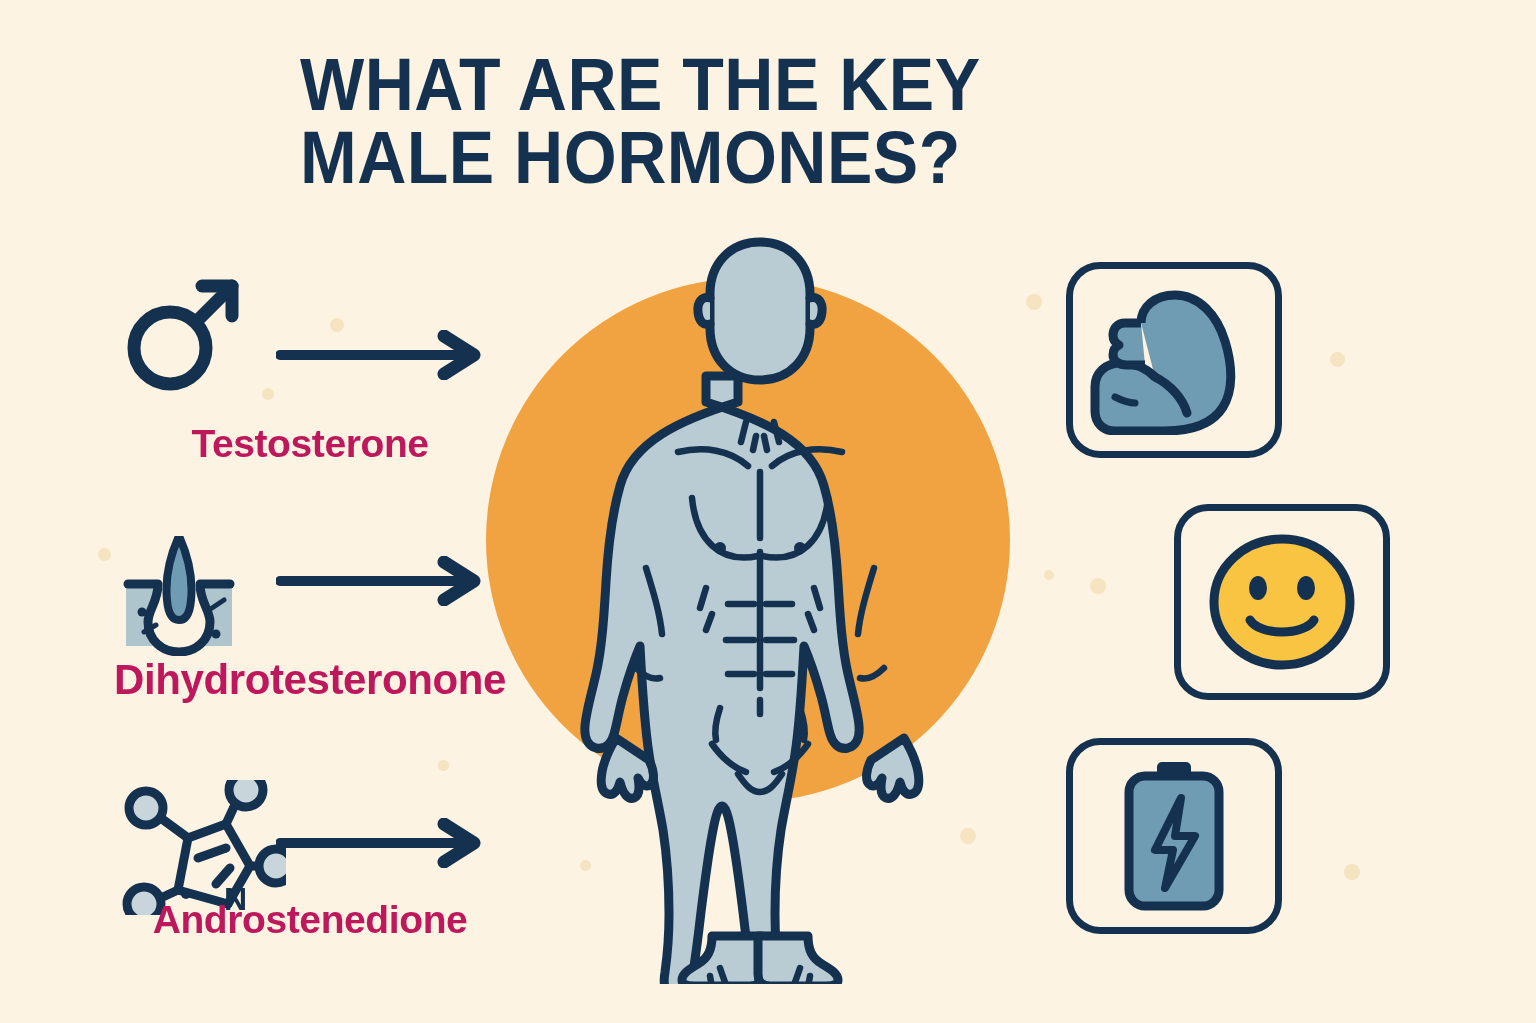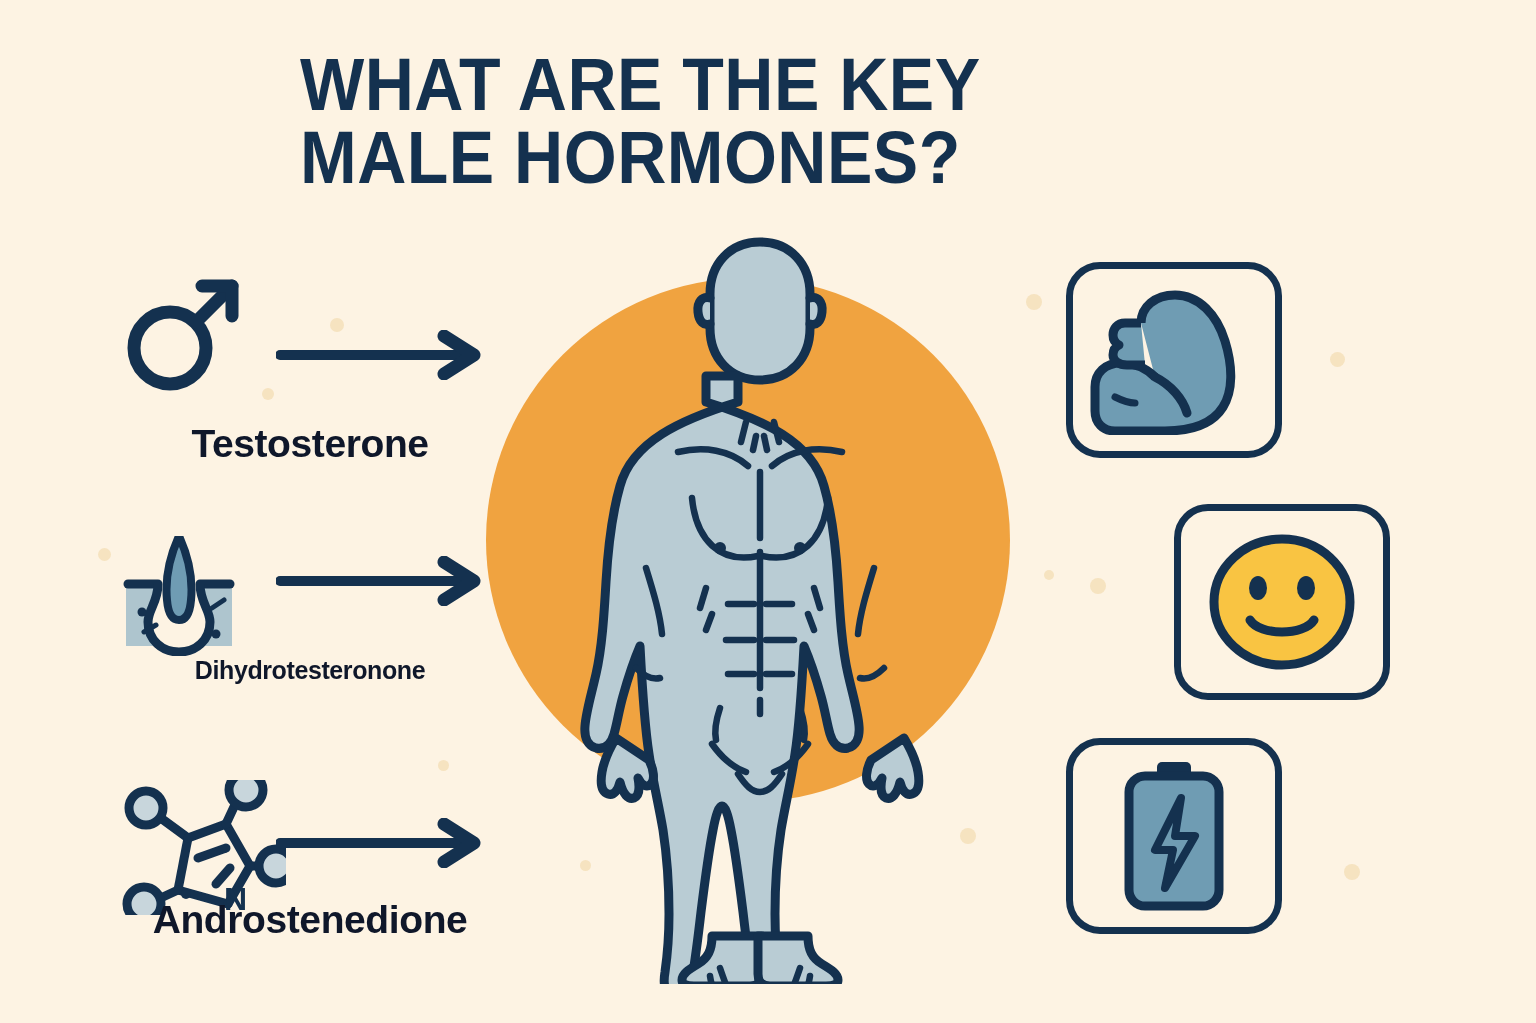--- a/index.html
+++ b/index.html
@@ -84,29 +84,29 @@
     height: 50px;
   }
   .hormone-row.r1 .hormone-arrow { top: 58px; }
   .hormone-row.r2 .hormone-arrow { top: 28px; }
   .hormone-row.r3 .hormone-arrow { top: 38px; }
 
   .hormone-label {
     position: absolute;
     left: 0;
     width: 500px;
-    color: #0f172a;
+    color: #be185d;
     font-weight: 700;
     font-size: 39px;
     line-height: 1.12;
     letter-spacing: -0.4px;
     text-align: center;
   }
   .hormone-row.r1 .hormone-label { top: 150px; }
-  .hormone-row.r2 .hormone-label { top: 128px; font-size: 25px; }
+  .hormone-row.r2 .hormone-label { top: 128px; font-size: 42px; }
   .hormone-row.r3 .hormone-label { top: 118px; }
   .hormone-label .sub { display: block; }
 
   
   .benefit-card {
     position: absolute;
     width: 216px;
     height: 196px;
     border: 7px solid #14314f;
     border-radius: 34px;

